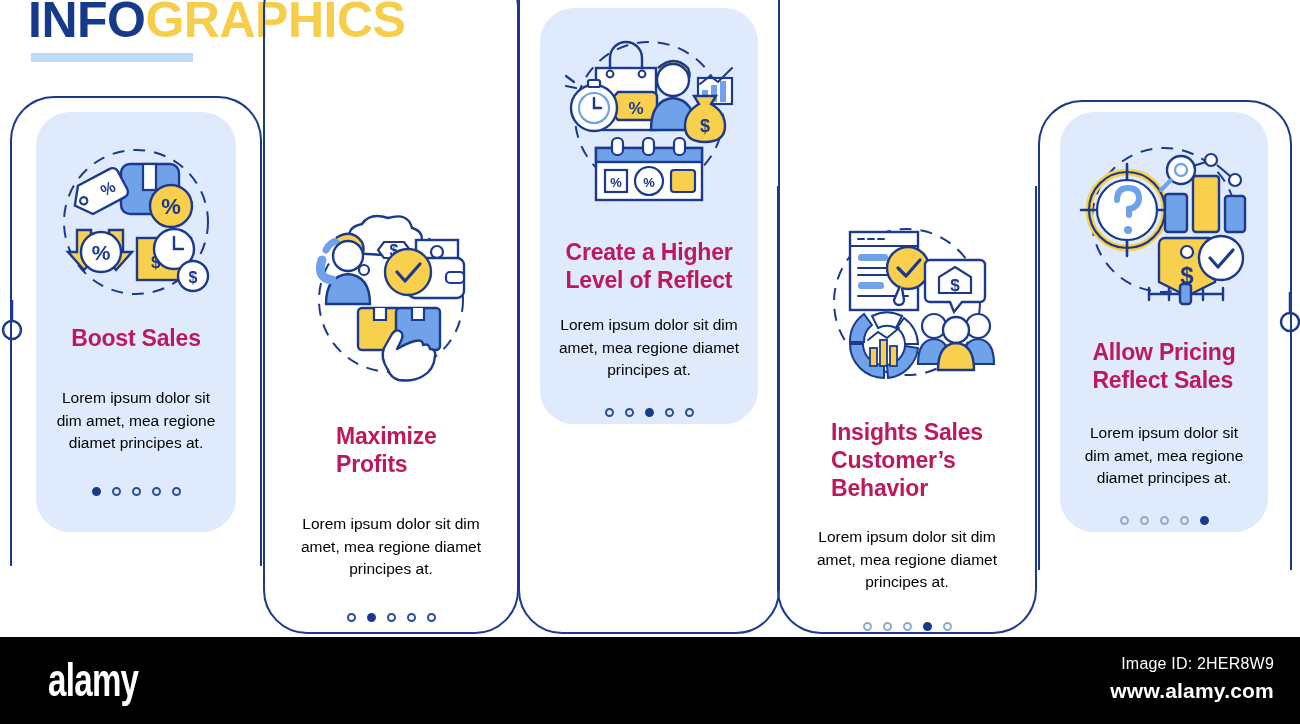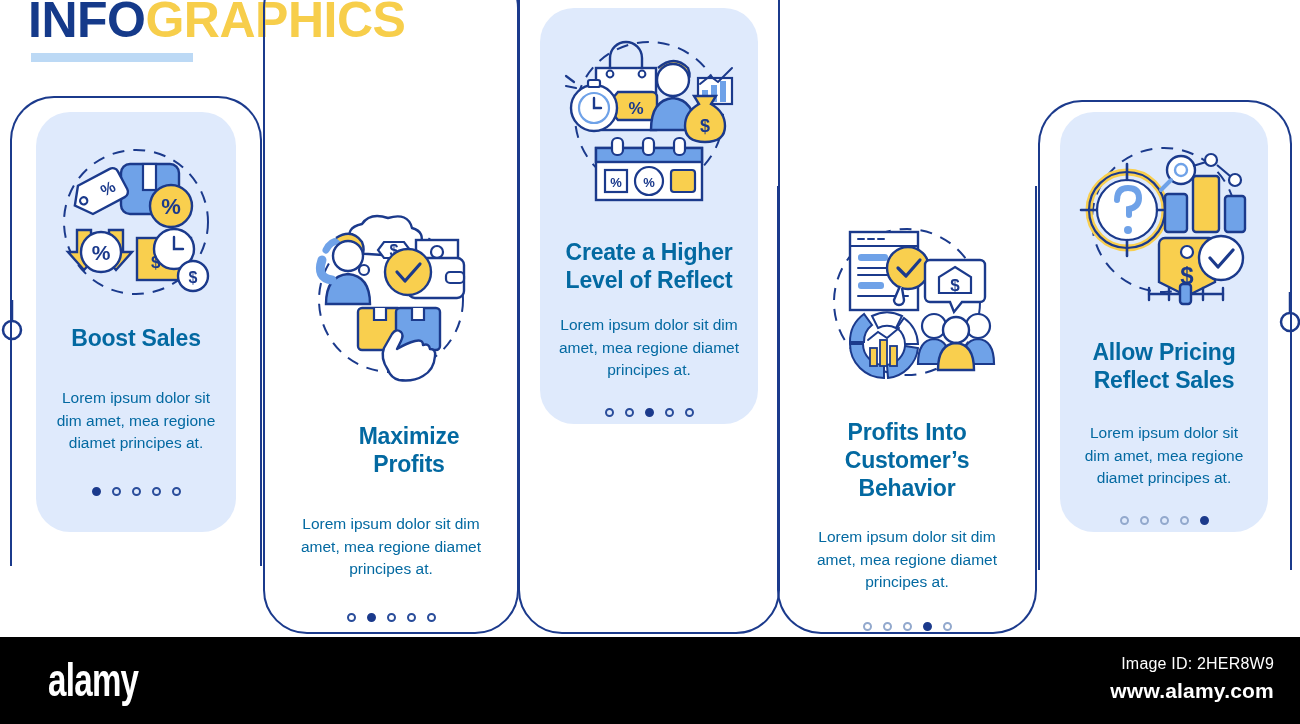--- a/index.html
+++ b/index.html
@@ -34,25 +34,25 @@
     display:flex; flex-direction:column; align-items:center;
     padding:22px 18px 0 18px;
   }
   .card.tint { background:#dfeafc; }
   .card.plain { background:#ffffff; }
 
   .icon-box { width:190px; height:190px; position:relative; flex:none; }
   .icon-box svg { width:100%; height:100%; display:block; }
 
   .card-title {
-    color:#0369a1; font-weight:700; text-align:center;
+    color:#be185d; font-weight:700; 
     font-size:23px; line-height:1.22; letter-spacing:-0.2px;
   }
   .card-body {
-    color:#0369a1; text-align:center;
+    color:#000000; text-align:center;
     font-size:15.5px; line-height:1.45; font-weight:400;
     max-width:215px;
   }
   .dots { display:flex; gap:11px; align-items:center; justify-content:center; }
   .dot { width:9px; height:9px; border-radius:50%; border:2px solid #2a4d9b; background:transparent; }
   .dot.on { background:#1b3a8c; border-color:#1b3a8c; }
   .dot.pale { border-color:#93a9cd; }
 
   
   #frame-1 { left:10px;  top:96px;  width:252px; height:470px; border-bottom:none; border-bottom-left-radius:0; border-bottom-right-radius:0; }
@@ -312,21 +312,21 @@
 
         <circle cx="122" cy="114" r="12" fill="#ffffff" stroke="#1b3a8c" stroke-width="2.2"></circle>
         <path d="M106,152 q0,-24 16,-25 q16,1 16,25 z" fill="#6fa2e8" stroke="#1b3a8c" stroke-width="2.2"></path>
         <circle cx="166" cy="114" r="12" fill="#ffffff" stroke="#1b3a8c" stroke-width="2.2"></circle>
         <path d="M150,152 q0,-24 16,-25 q16,1 16,25 z" fill="#6fa2e8" stroke="#1b3a8c" stroke-width="2.2"></path>
         <circle cx="144" cy="118" r="13" fill="#ffffff" stroke="#1b3a8c" stroke-width="2.4"></circle>
         <path d="M126,158 q0,-26 18,-27 q18,1 18,27 z" fill="#f9cf4e" stroke="#1b3a8c" stroke-width="2.4"></path>
       </svg>
     </div>
     <div class="card-title">
-      <div>Profits Into</div>
+      <div>Insights Sales</div>
       <div>Customer’s</div>
       <div>Behavior</div>
     </div>
     <div class="card-body">Lorem ipsum dolor sit dim amet, mea regione diamet principes at.</div>
     <div class="dots">
       <span class="dot pale"></span>
       <span class="dot pale"></span>
       <span class="dot pale"></span>
       <span class="dot on"></span>
       <span class="dot pale"></span>

